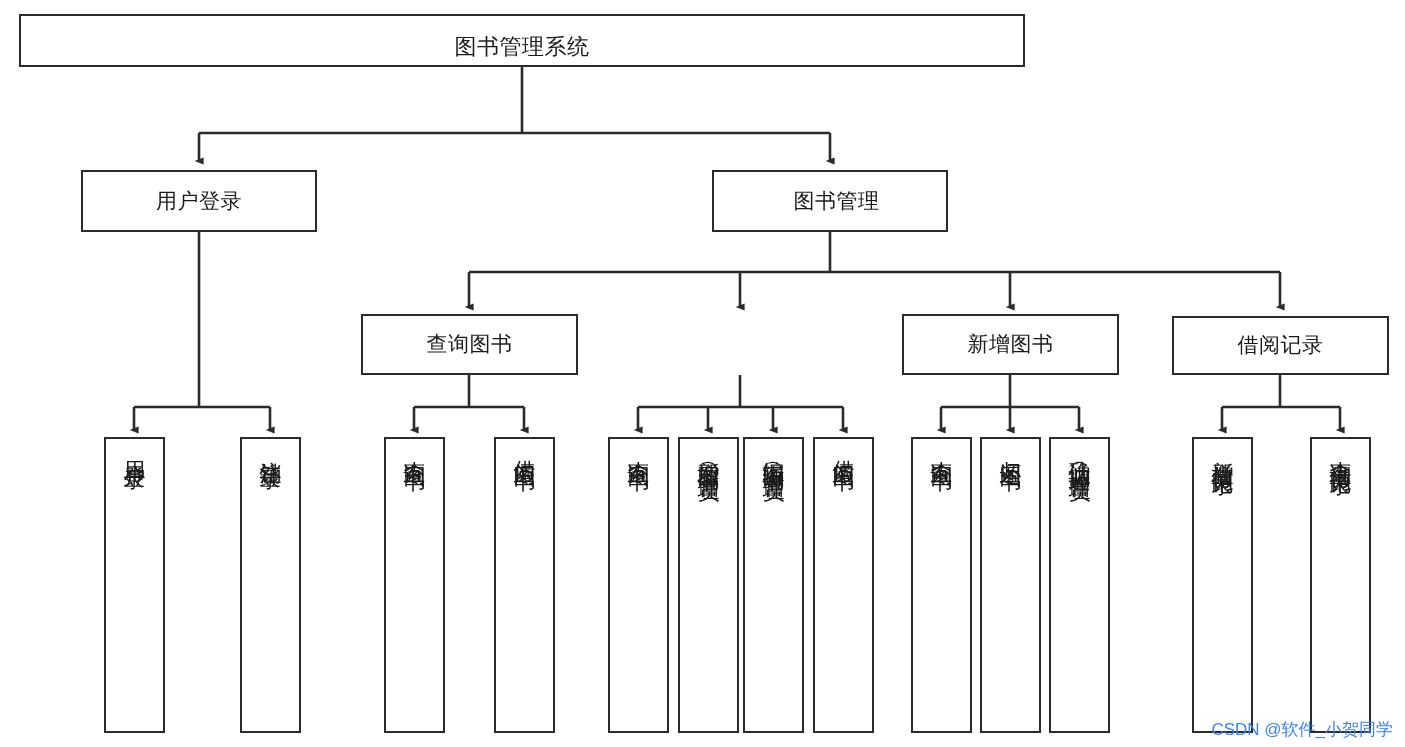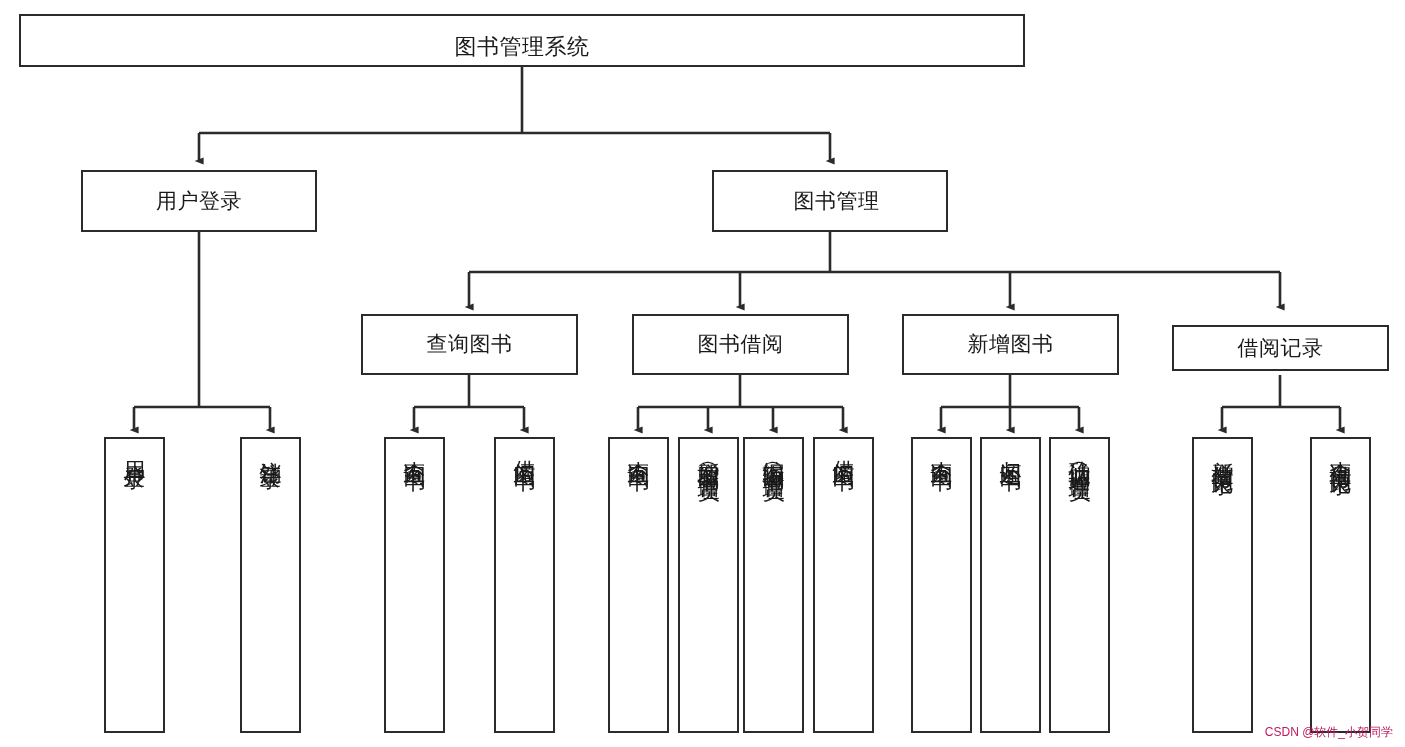--- a/index.html
+++ b/index.html
@@ -55,22 +55,22 @@
     text-orientation: upright;
     font-size: 22px;
     letter-spacing: 3px;
     line-height: 1;
   }
   .node.root .label { font-size: 22px; margin-top: 13px; }
   #watermark {
     position: absolute;
     right: 12px;
     bottom: 6px;
-    font-size: 12px;
-    color: #be185d;
+    font-size: 17px;
+    color: #3b82f6;
     white-space: nowrap;
     user-select: none;
   }
 </style>
 </head>
 <body>
 
 <div id="canvas">
 
   <svg id="wires" viewBox="0 0 1405 747">
@@ -130,27 +130,24 @@
   <div class="node horiz" style="left:81px; top:170px; width:236px; height:62px;">
     <span class="label">用户登录</span>
   </div>
   <div class="node horiz" style="left:712px; top:170px; width:236px; height:62px;padding-left:13px;">
     <span class="label">图书管理</span>
   </div>
 
   <div class="node horiz" style="left:361px; top:314px; width:217px; height:61px;">
     <span class="label">查询图书</span>
   </div>
-  <div class="node horiz" style="left:632px; top:314px; width:217px; height:61px;">
-    <span class="label">图书借阅</span>
-  </div>
   <div class="node horiz" style="left:902px; top:314px; width:217px; height:61px;">
     <span class="label">新增图书</span>
   </div>
-  <div class="node horiz" style="left:1172px; top:325px; width:217px; height:46px;">
+  <div class="node horiz" style="left:1172px; top:316px; width:217px; height:59px;">
     <span class="label">借阅记录</span>
   </div>
 
   <div class="node vert" style="left:104px; top:437px; width:61px; height:296px;">
     <span class="label">用户登录</span>
   </div>
   <div class="node vert" style="left:240px; top:437px; width:61px; height:296px;">
     <span class="label">注销登录</span>
   </div>
 

